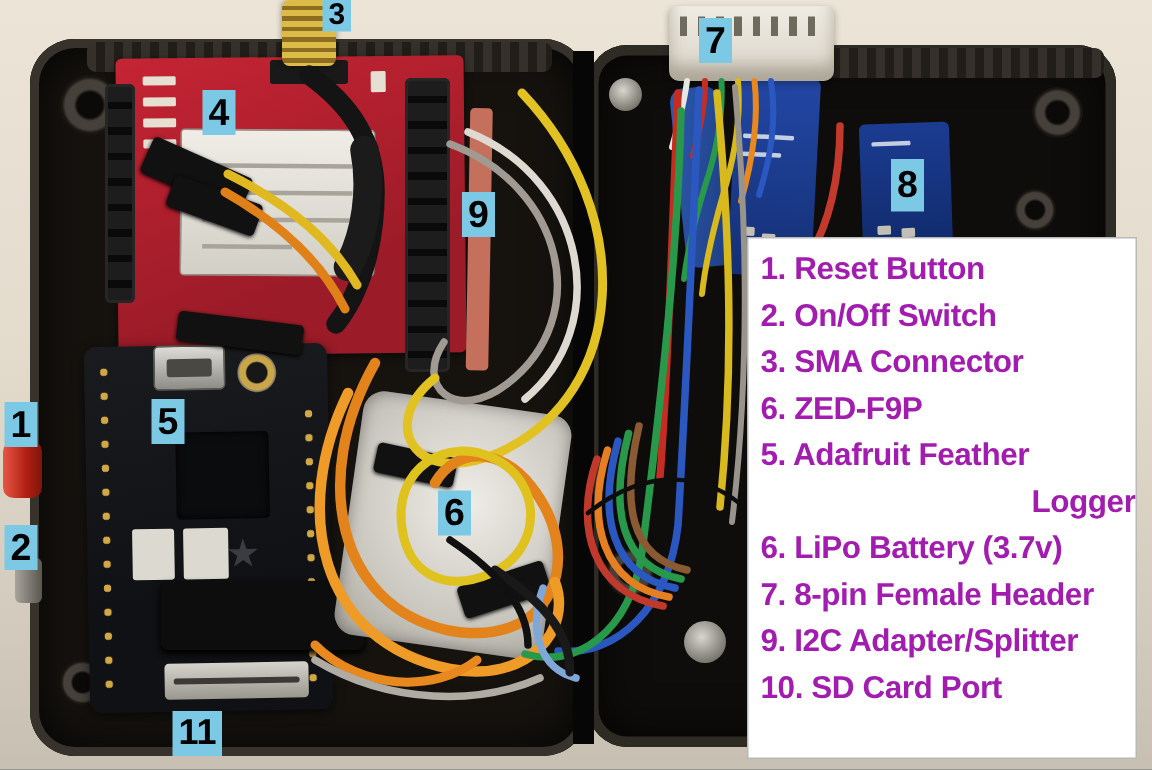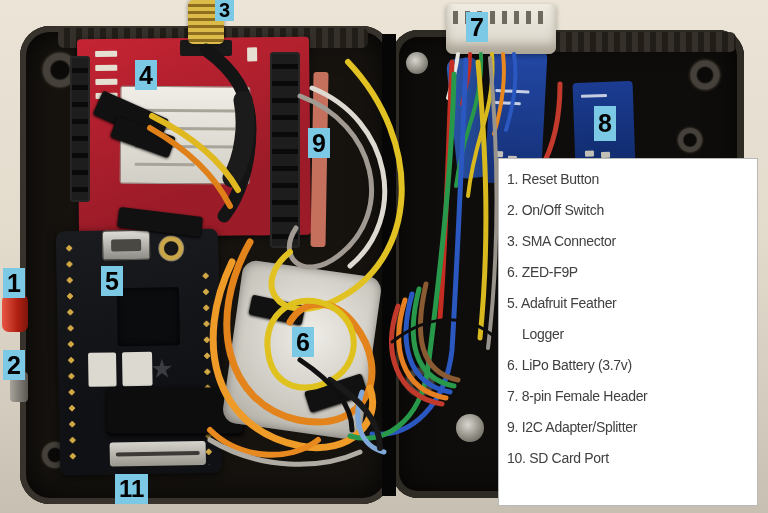--- a/index.html
+++ b/index.html
@@ -113,24 +113,24 @@
   .brand{
     position:absolute;left:300px;top:449px;z-index:60;background:#7cc9e6;color:#000;
     font-weight:bold;font-size:23px;line-height:29px;padding:0 6px;white-space:nowrap;
   }
   .legend{
     position:absolute;left:498px;top:158px;width:260px;height:348px;z-index:70;
     background:#ffffff;border:1px solid #b9b9b9;
     padding:5px 0 0 8px;overflow:hidden;
   }
   .legend-line{
-    font-weight:normal;font-size:14px;line-height:31px;letter-spacing:-0.3px;
-    color:#404040;white-space:nowrap;
-  }
-  .legend-line.cont{padding-left:15px;}
+    font-weight:bold;font-size:21px;line-height:31px;letter-spacing:-0.3px;
+    color:#a21caf;white-space:nowrap;
+  }
+  .legend-line.cont{padding-left:15px;text-align:right;}
   svg.wires{position:absolute;left:0;top:0;z-index:40;pointer-events:none;}
 </style>
 </head>
 <body>
 
 <div id="stage">
 
   <div class="abs shell-left"></div>
   <div class="abs shell-right"></div>
   <div class="abs shell-gap"></div>

